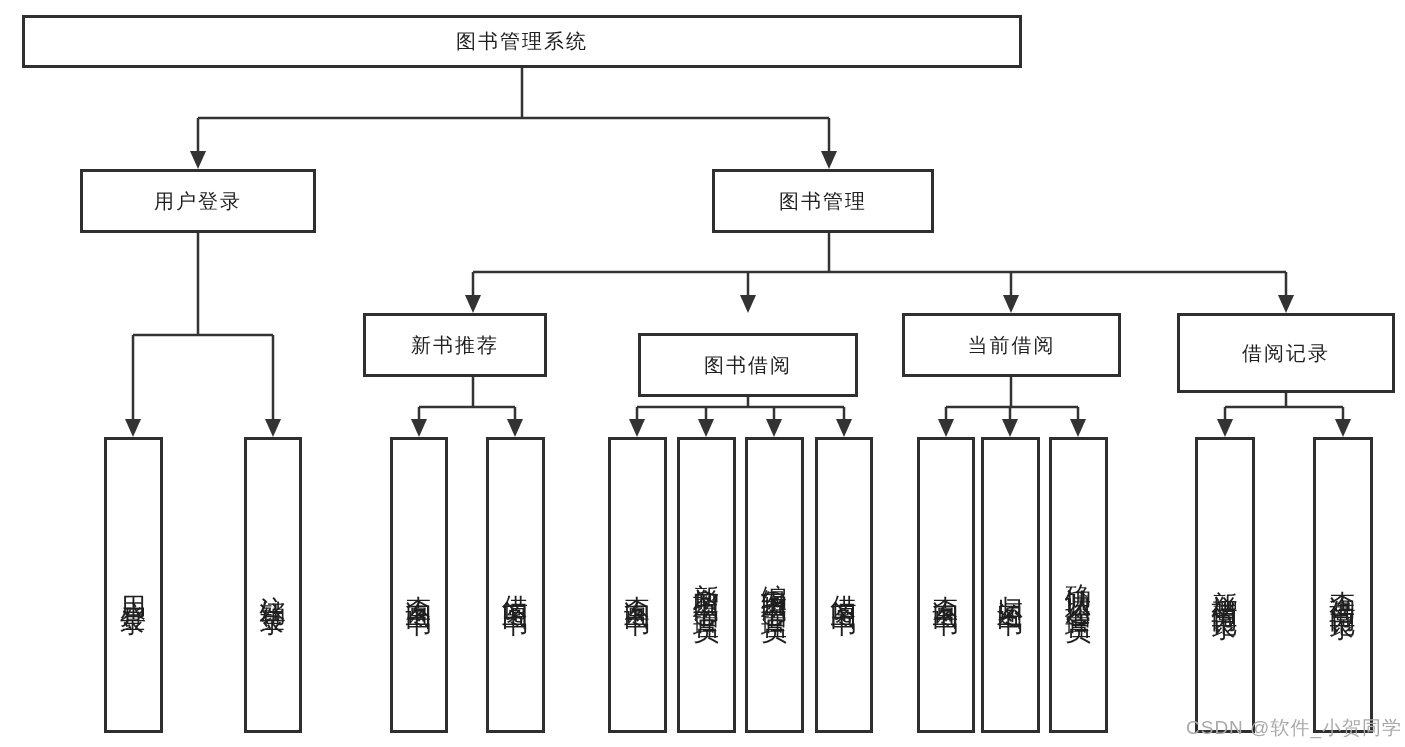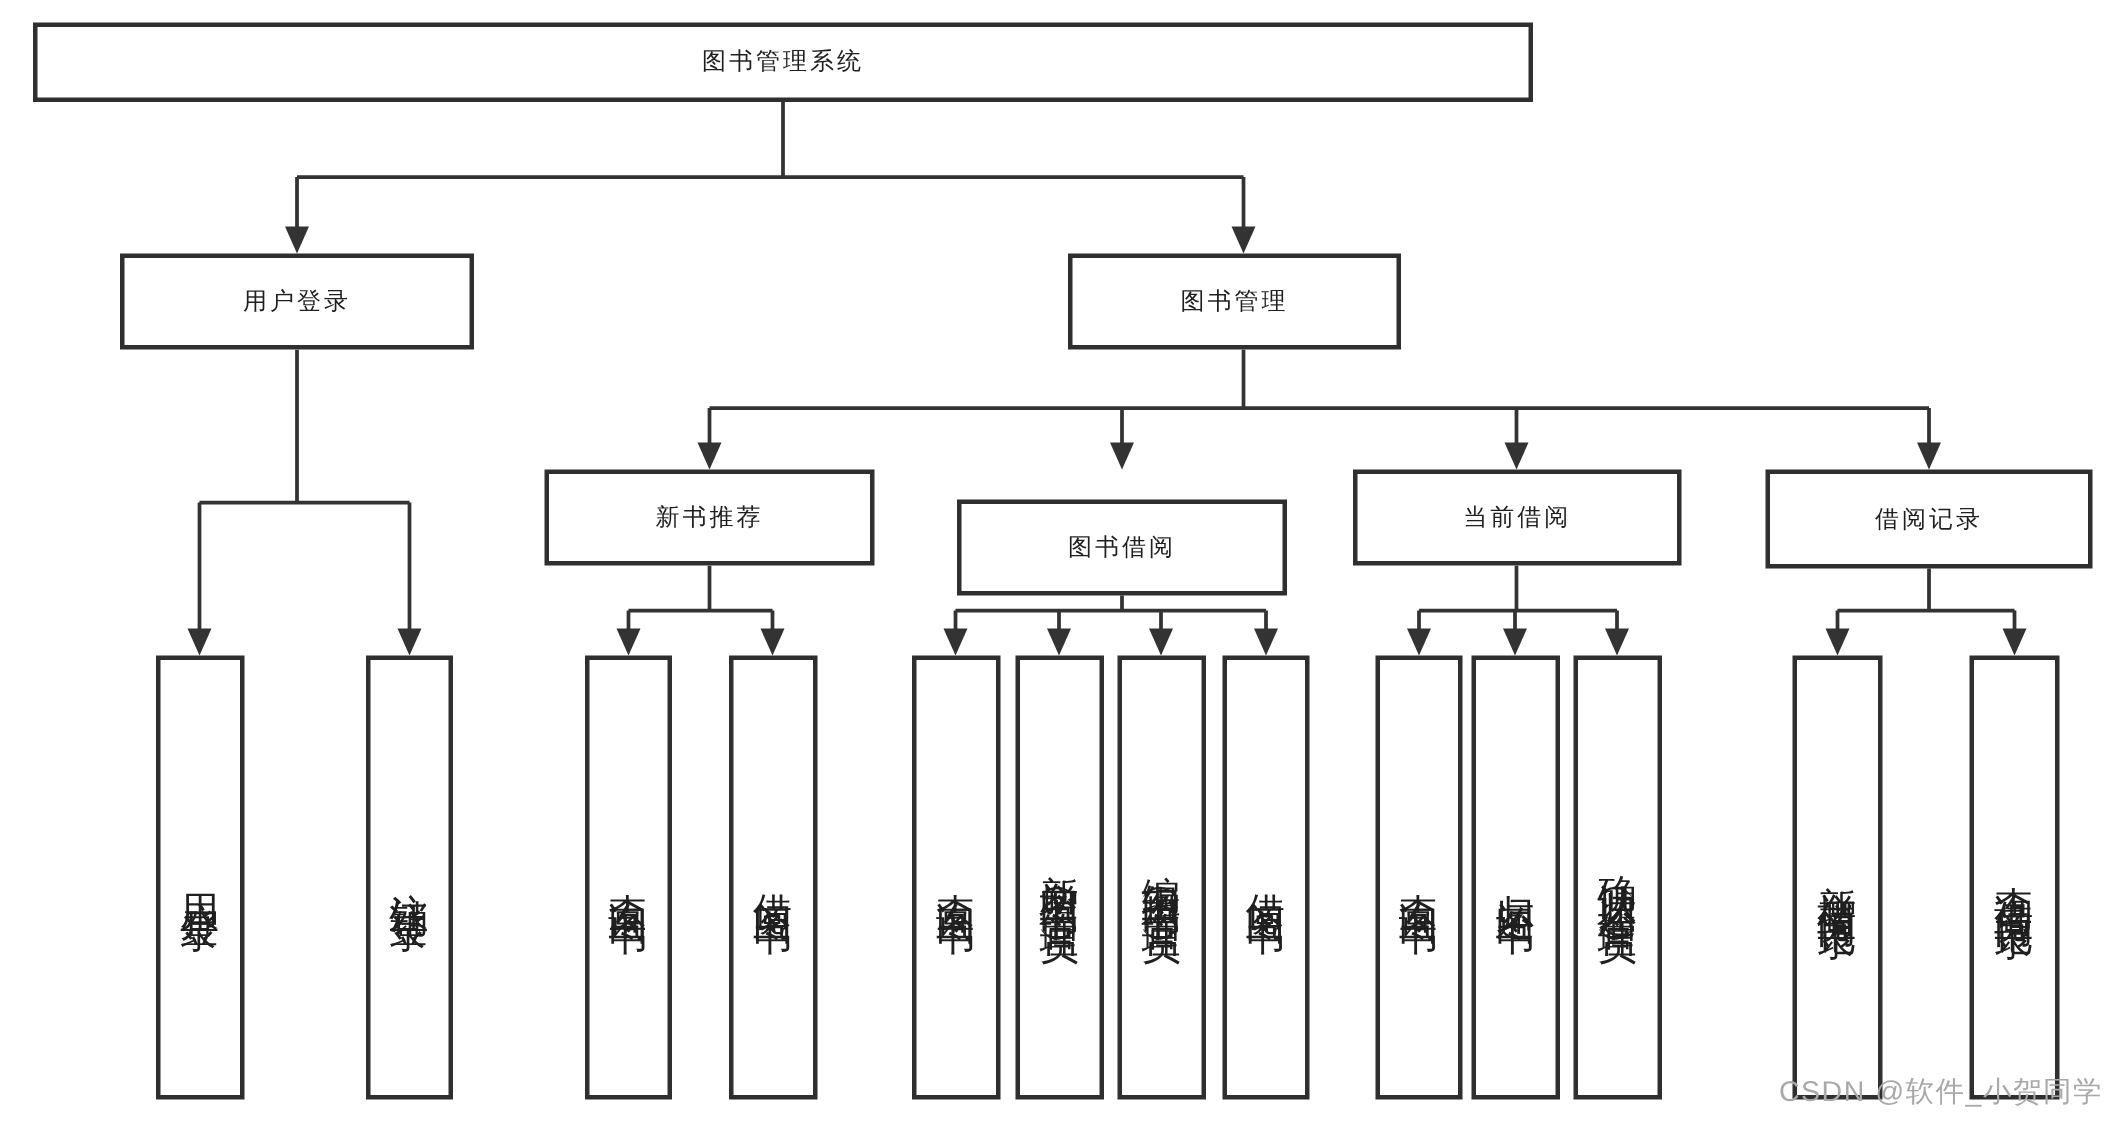--- a/index.html
+++ b/index.html
@@ -19,21 +19,21 @@
   #edges path { stroke: var(--line, #333333); stroke-width: 2.5; fill: none; }
   #edges polygon { fill: var(--line, #333333); stroke: none; }
   .node {
     position: absolute;
     background: var(--fill, #ffffff);
     border: 3px solid var(--border, #2f2f2f);
     display: flex; align-items: center; justify-content: center;
     color: var(--text, #1f1f1f);
     text-align: center;
   }
-  .hnode { font-size: 16px; letter-spacing: 2px; }
+  .hnode { font-size: 20px; letter-spacing: 2px; }
   .vnode {
     writing-mode: vertical-rl;
     text-orientation: mixed;
     font-size: 26px;
     letter-spacing: 5px;
     line-height: 1;
     padding: 4px 0;
   }
   .watermark {
     position: absolute;
@@ -90,24 +90,24 @@
     <polygon points="1217,419 1233,419 1225,437"></polygon>
     <polygon points="1335,419 1351,419 1343,437"></polygon>
   </g>
 </svg>
 
 <div class="node hnode" style="left:22px; top:15px; width:1000px; height:53px;">图书管理系统</div>
 
 <div class="node hnode" style="left:80px; top:169px; width:236px; height:64px;">用户登录</div>
 <div class="node hnode" style="left:712px; top:169px; width:222px; height:64px;">图书管理</div>
 
-<div class="node hnode" style="left:363px; top:313px; width:220px; height:64px;">新书推荐</div>
+<div class="node hnode" style="left:363px; top:313px; width:184px; height:64px;">新书推荐</div>
 <div class="node hnode" style="left:638px; top:313px; width:220px; height:64px;margin-top:20px;">图书借阅</div>
 <div class="node hnode" style="left:902px; top:313px; width:219px; height:64px;">当前借阅</div>
-<div class="node hnode" style="left:1177px; top:313px; width:218px; height:66px;">借阅记录</div>
+<div class="node hnode" style="left:1177px; top:313px; width:218px; height:80px;">借阅记录</div>
 
 <div class="node vnode" style="left:104px; top:437px; width:59px; height:296px;">用户登录</div>
 <div class="node vnode" style="left:244px; top:437px; width:58px; height:296px;">注销登录</div>
 
 <div class="node vnode" style="left:390px; top:437px; width:58px; height:296px;">查询图书</div>
 <div class="node vnode" style="left:486px; top:437px; width:59px; height:296px;">借阅图书</div>
 
 <div class="node vnode" style="left:608px; top:437px; width:59px; height:296px;">查询图书</div>
 <div class="node vnode" style="left:677px; top:437px; width:59px; height:296px;">新增图书（管理员）</div>
 <div class="node vnode" style="left:745px; top:437px; width:59px; height:296px;">编辑图书（管理员）</div>

